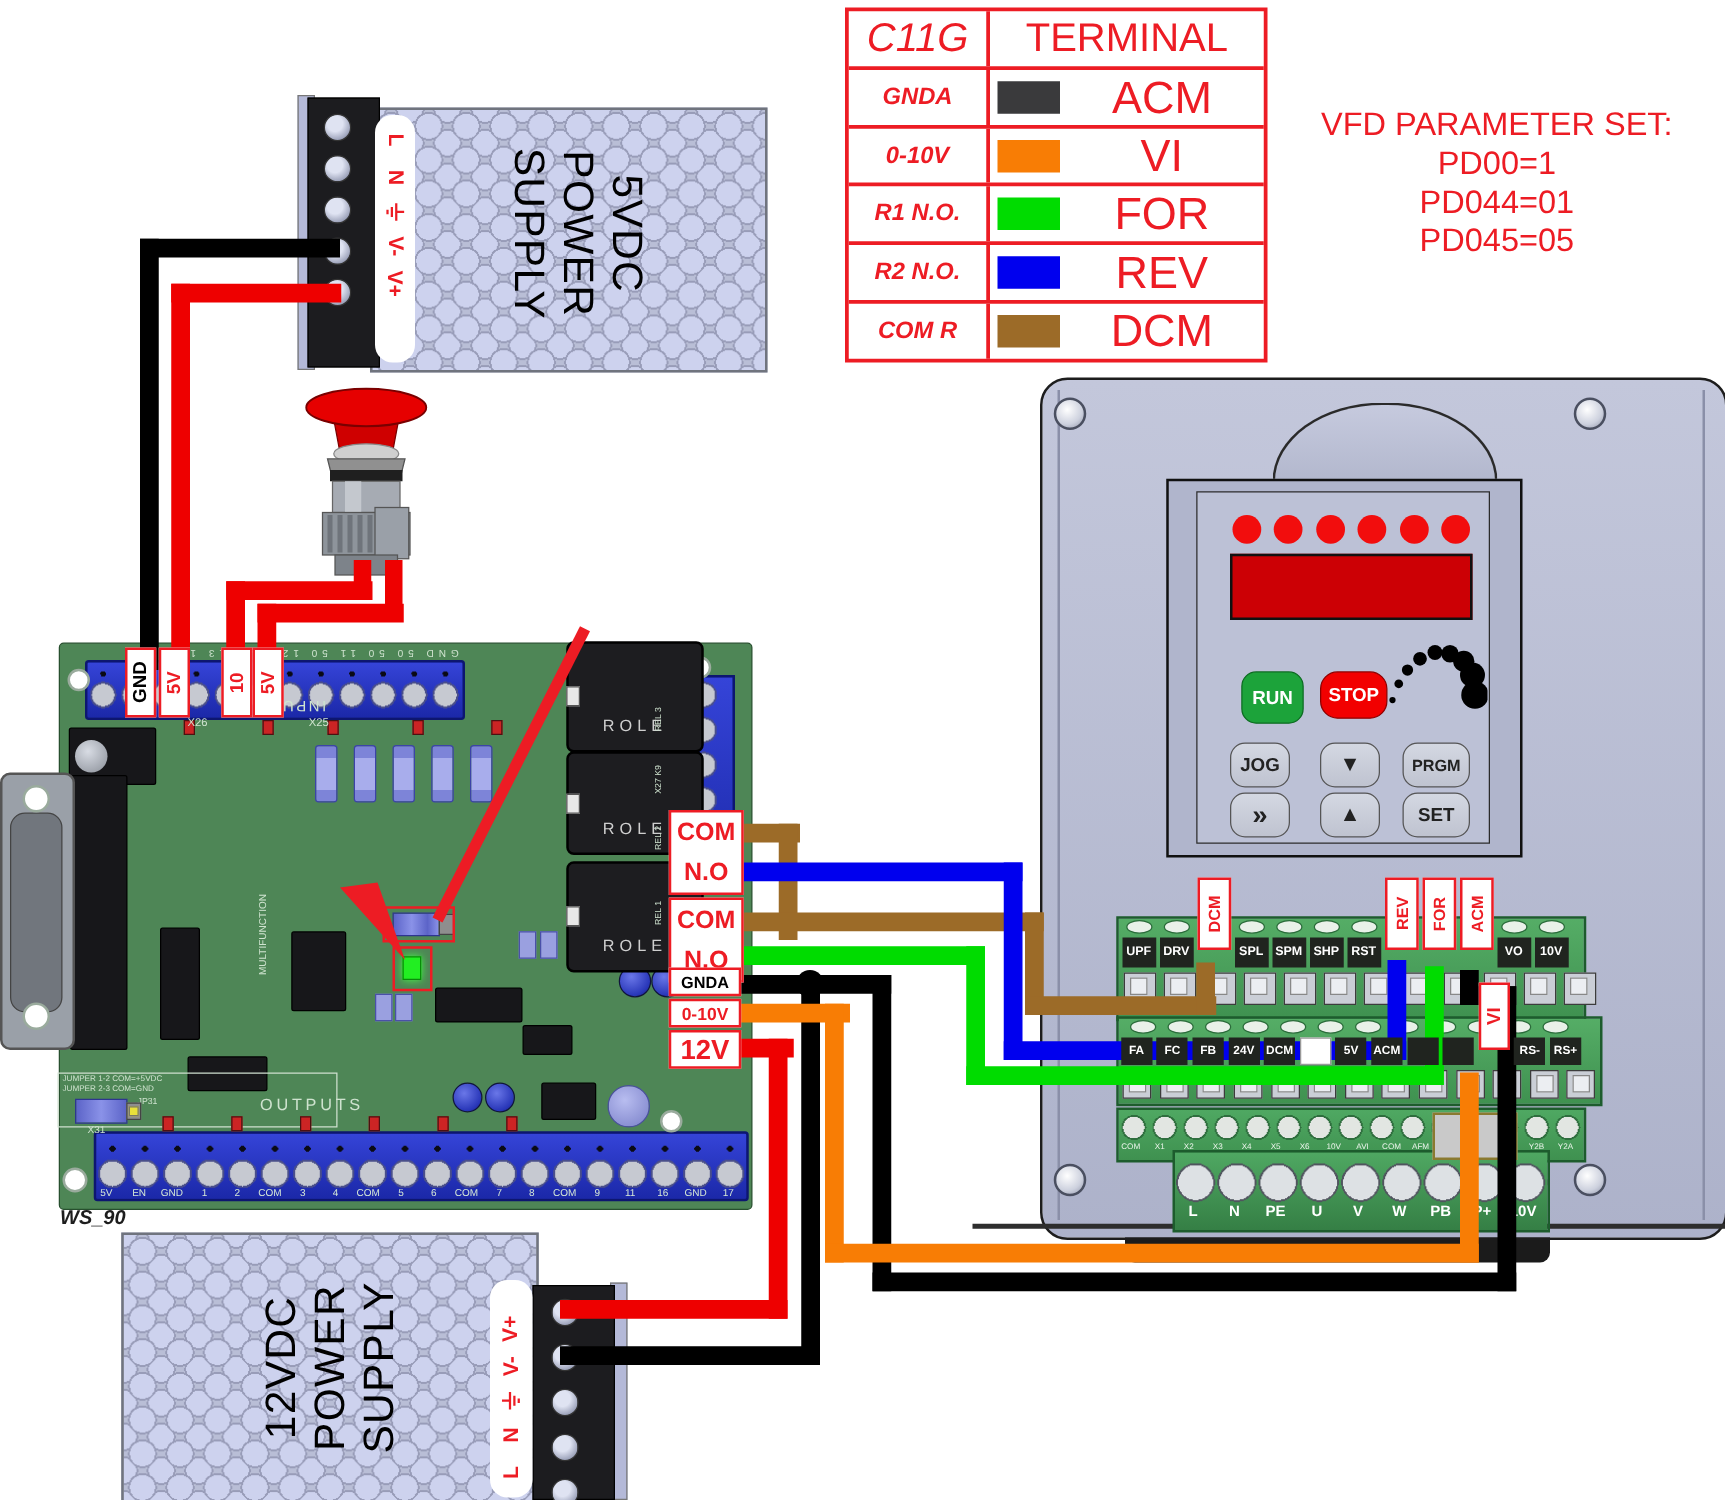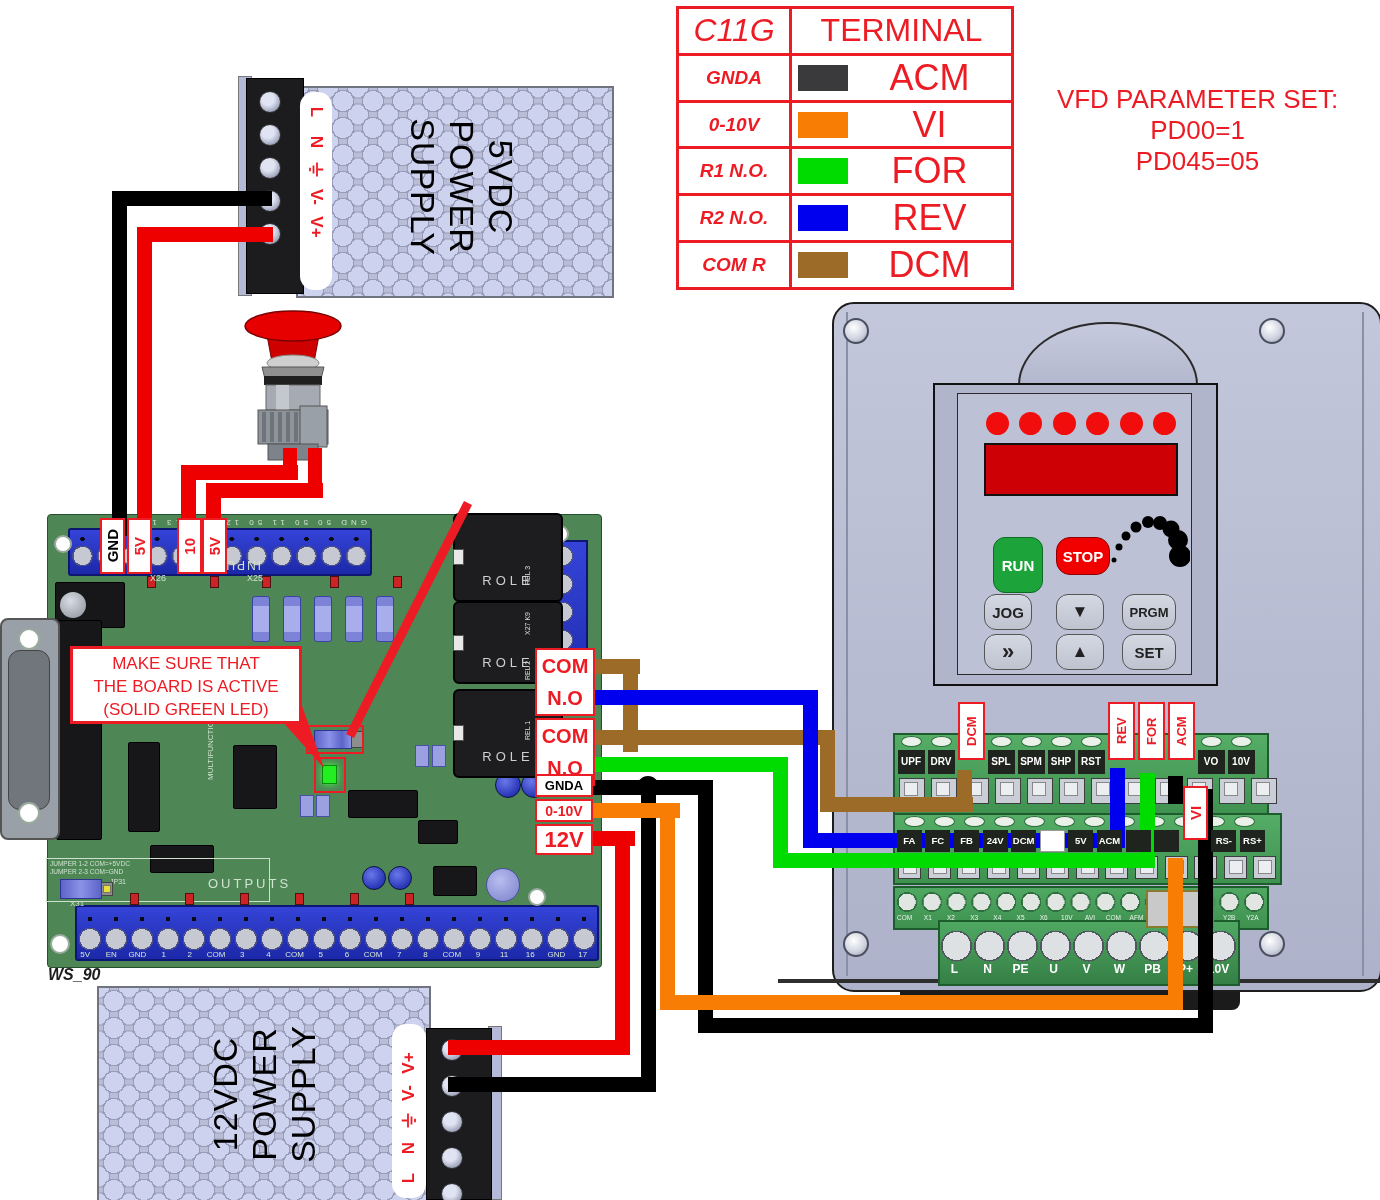--- a/index.html
+++ b/index.html
@@ -226,20 +226,21 @@
       <div class="lg-c2">
           <span class="sw" style="background: rgb(156, 107, 40);"></span>
           <span class="lg-term">DCM</span>
         </div>
     </div>
   </div>
 
   <div class="abs vfdp" style="left:1015px;top:84px;width:365px">
     <div>VFD PARAMETER SET:</div>
     <div>PD00=1</div>
+    <div>PD044=01</div>
     <div>PD045=05</div>
   </div>
 
   <svg class="abs" style="left:238px;top:306px;z-index:20" width="116" height="162" viewBox="0 0 116 162">
     <path d="M28,24 L82,24 L76,56 L34,56 Z" fill="#cf0000" stroke="#7a0000" stroke-width="1"></path>
     <ellipse cx="55" cy="20" rx="48" ry="15" fill="#e60000" stroke="#7a0000" stroke-width="1.5"></ellipse>
     <ellipse cx="55" cy="57" rx="26" ry="8" fill="#cfcfcf" stroke="#888" stroke-width="1"></ellipse>
     <polygon points="24,61 86,61 82,77 28,77" fill="#909090" stroke="#555" stroke-width="1"></polygon>
     <rect x="26" y="70" width="58" height="9" fill="#1f1f1f"></rect>
     <rect x="28" y="79" width="54" height="25" fill="#a6abb3" stroke="#666" stroke-width="1"></rect>
@@ -347,25 +348,20 @@
   <div class="abs sone" style="left:535px;top:774px;width:58px;height:23px;font-size:13px;color:#000">GNDA</div>
   <div class="abs sone" style="left:535px;top:799px;width:58px;height:23px;font-size:14px">0-10V</div>
   <div class="abs sone" style="left:535px;top:824px;width:58px;height:31px;font-size:22px">12V</div>
 
   <div class="abs" style="left:314px;top:730px;width:36px;height:17px;background:linear-gradient(90deg,#5c64c8,#8a92e8 40%,#5c64c8 75%,#8a92e8);border:1px solid #2e3590;z-index:11"></div>
   <div class="abs" style="left:351px;top:731px;width:11px;height:15px;background:#8e8e8e;border:1px solid #444;z-index:11"></div>
   <div class="abs hlbox" style="left:306px;top:725px;width:58px;height:29px"></div>
   <div class="abs" style="left:322px;top:765px;width:13px;height:17px;background:#22ee22;border:1px solid #0a8a0a;box-shadow:0 0 7px #4f4;z-index:11"></div>
   <div class="abs hlbox" style="left:314px;top:757px;width:32px;height:36px"></div>
 
-  <div class="abs callout led-co" style="left:70px;top:646px;width:232px;height:78px">
-    <div>MAKE SURE THAT</div>
-    <div>THE BOARD IS ACTIVE</div>
-    <div>(SOLID GREEN LED)</div>
-  </div>
 
   <div class="abs" style="left:46px;top:858px;width:222px;height:42px;border:1px solid #cfe0cf;z-index:7"></div>
   <div class="abs silk" style="left:50px;top:860px;font-size:6.5px">JUMPER 1-2  COM=+5VDC</div>
   <div class="abs silk" style="left:50px;top:868px;font-size:6.5px">JUMPER 2-3  COM=GND</div>
   <div class="abs silk" style="left:110px;top:878px;font-size:7px">JP31</div>
   <div class="abs" style="left:60px;top:879px;width:40px;height:18px;background:linear-gradient(90deg,#5c64c8,#8a92e8 50%,#5c64c8);border:1px solid #2e3590;z-index:8"></div>
   <div class="abs" style="left:101px;top:882px;width:10px;height:12px;background:#8e8e8e;border:1px solid #444;z-index:8">
       <i class="jmp-pin" style="display:block;width:6px;height:6px;margin:2px auto"></i>
     </div>
   <div class="abs silk" style="left:70px;top:899px;font-size:8px">X31</div>
@@ -414,21 +410,21 @@
   <div class="abs kp-inner" style="left:957px;top:393px;width:233px;height:280px"></div>
   <div class="abs ledrow" style="left:986px;top:412px;width:190px;height:24px">
     <i class="led"></i>
       <i class="led"></i>
       <i class="led"></i>
       <i class="led"></i>
       <i class="led"></i>
       <i class="led"></i>
   </div>
   <div class="abs display" style="left:984px;top:443px;width:190px;height:49px"></div>
-  <div class="abs btn run" style="left:993px;top:537px;width:50px;height:56px">RUN</div>
+  <div class="abs btn run" style="left:993px;top:537px;width:50px;height:42px">RUN</div>
   <div class="abs btn stop" style="left:1056px;top:537px;width:54px;height:38px">STOP</div>
   <svg class="abs" style="left:1106px;top:508px;z-index:5" width="84" height="66" viewBox="0 0 84 66">
     <circle cx="8" cy="52" r="2.5"></circle>
       <circle cx="13" cy="39" r="3.5"></circle>
       <circle cx="20" cy="28" r="4.5"></circle>
     <circle cx="30" cy="19" r="5.5"></circle>
       <circle cx="42" cy="14" r="6"></circle>
       <circle cx="54" cy="15" r="7"></circle>
     <circle cx="65" cy="21" r="8.5"></circle>
       <circle cx="72" cy="32" r="10"></circle>

